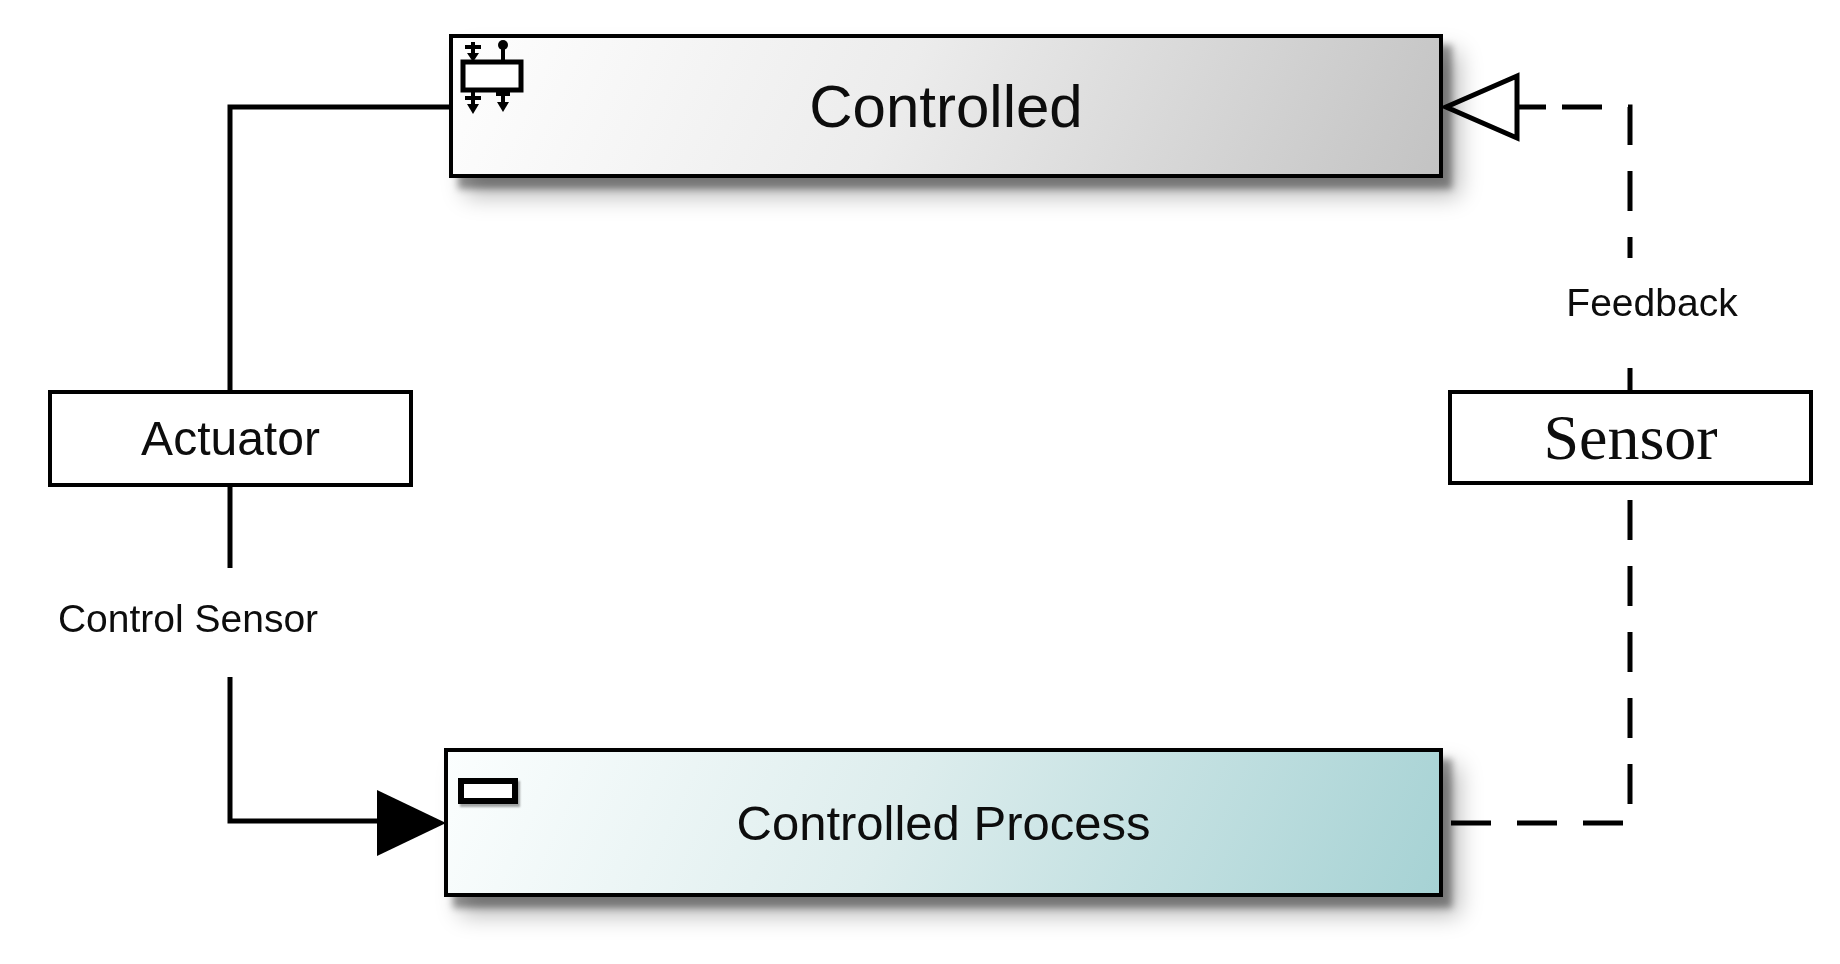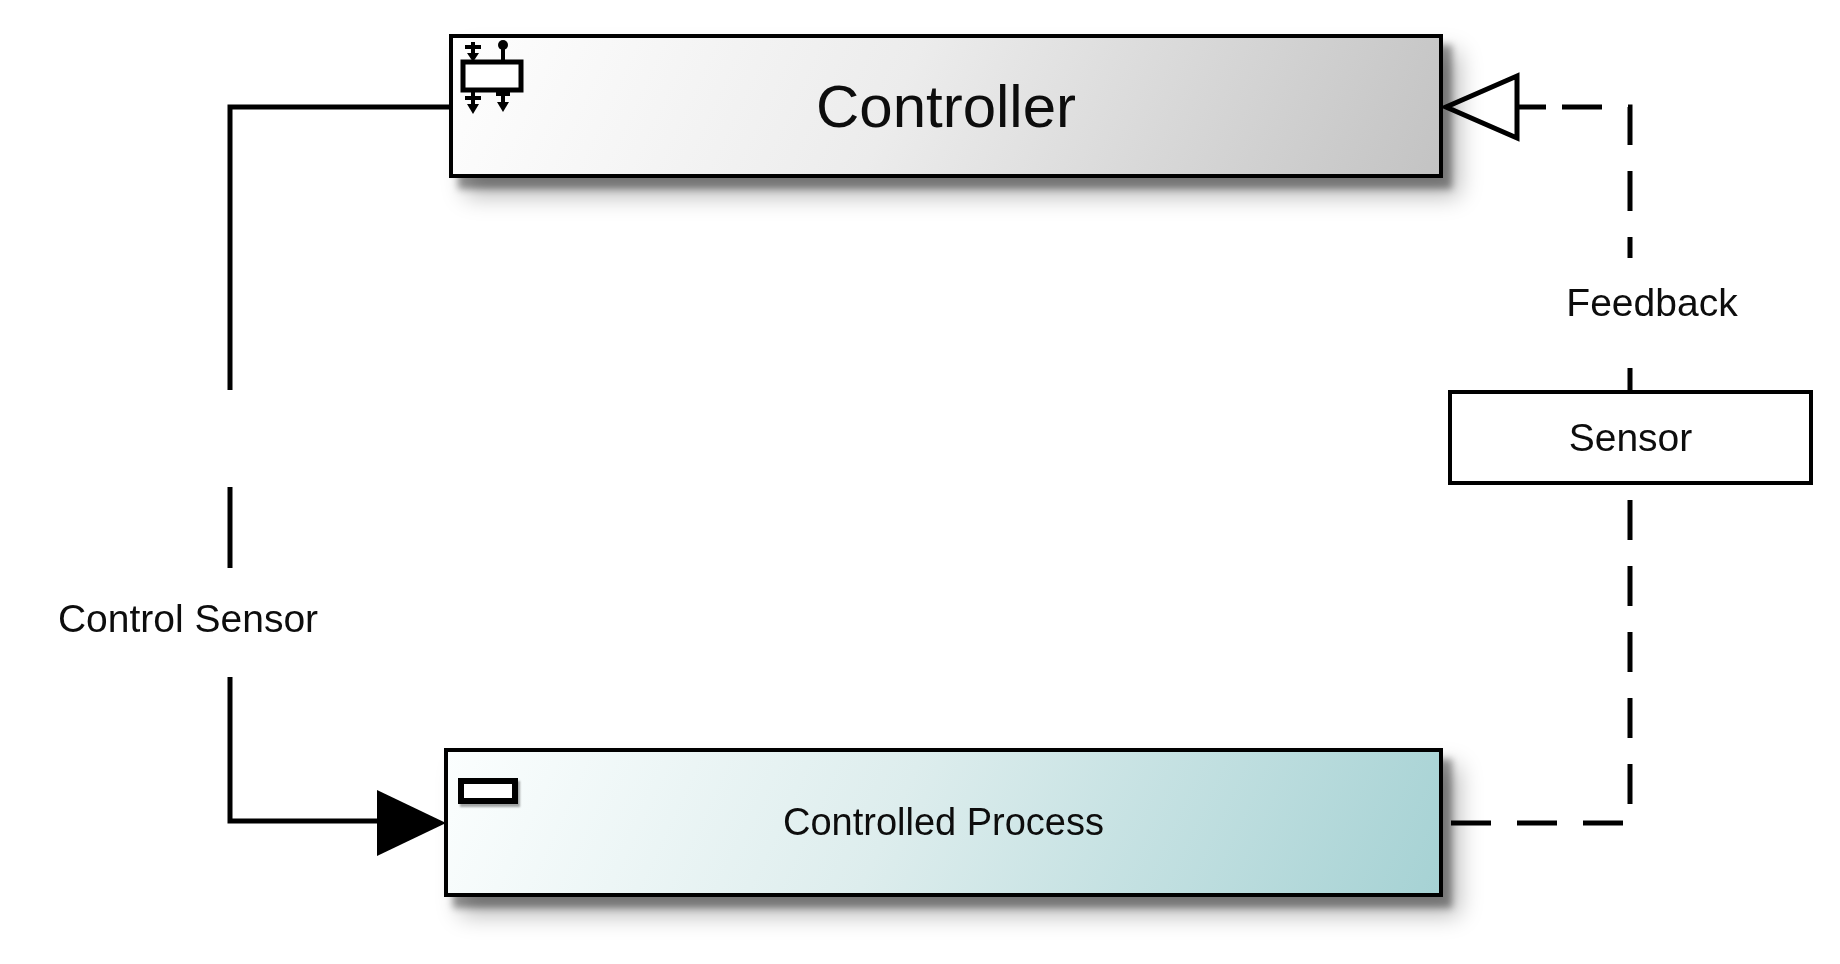--- a/index.html
+++ b/index.html
@@ -30,27 +30,27 @@
     background:linear-gradient(115deg,var(--controller-grad-start) 0%,#ececec 45%,var(--controller-grad-end) 100%);
     box-shadow:9px 11px 7px rgba(0,0,0,.38), 16px 18px 22px rgba(0,0,0,.28);
     font-size:60px;
   }
   #actuator{
     left:48px;top:390px;width:365px;height:97px;
     background:var(--node-fill);font-size:48px;
   }
   #sensor{
     left:1448px;top:390px;width:365px;height:95px;
-    background:var(--node-fill);font-size:39px;
+    background:var(--node-fill);font-size:64px;font-family:Liberation Serif, serif;
   }
   #process{
     left:444px;top:748px;width:999px;height:149px;
     background:linear-gradient(115deg,var(--process-grad-start) 0%,#ddeded 45%,var(--process-grad-end) 100%);
     box-shadow:9px 11px 7px rgba(0,0,0,.38), 16px 18px 22px rgba(0,0,0,.28);
-    font-size:38px;
+    font-size:49px;
   }
   .corner-icon{position:absolute;left:4px;top:0;}
   #process-icon{
     position:absolute;left:10px;top:26px;width:48px;height:14px;
     border:6px solid var(--line-color);background:#fff;
     box-shadow:2px 3px 2px rgba(0,0,0,.35);
   }
   .edge-label{
     position:absolute;z-index:3;color:var(--label-color);
     font-size:39px;white-space:nowrap;transform:translateX(-50%);
@@ -93,23 +93,26 @@
       <circle cx="46" cy="7" r="5" fill="#000"></circle>
 
       <line x1="16" y1="52" x2="16" y2="70" stroke="#000" stroke-width="4"></line>
       <line x1="8" y1="60" x2="24" y2="60" stroke="#000" stroke-width="4"></line>
       <polygon points="10,66 22,66 16,76" fill="#000"></polygon>
 
       <line x1="46" y1="52" x2="46" y2="66" stroke="#000" stroke-width="4"></line>
       <line x1="39" y1="56" x2="53" y2="56" stroke="#000" stroke-width="4"></line>
       <polygon points="40,64 52,64 46,74" fill="#000"></polygon>
     </svg>
-    <span class="label">Controller</span>
+    <span class="label">Controlled</span>
   </div>
 
+  <div class="node" id="actuator">
+    <span class="label">Actuator</span>
+  </div>
 
   <div class="node" id="sensor">
     <span class="label">Sensor</span>
   </div>
 
   <div class="node" id="process">
     <div id="process-icon"></div>
     <span class="label">Controlled Process</span>
   </div>
 

